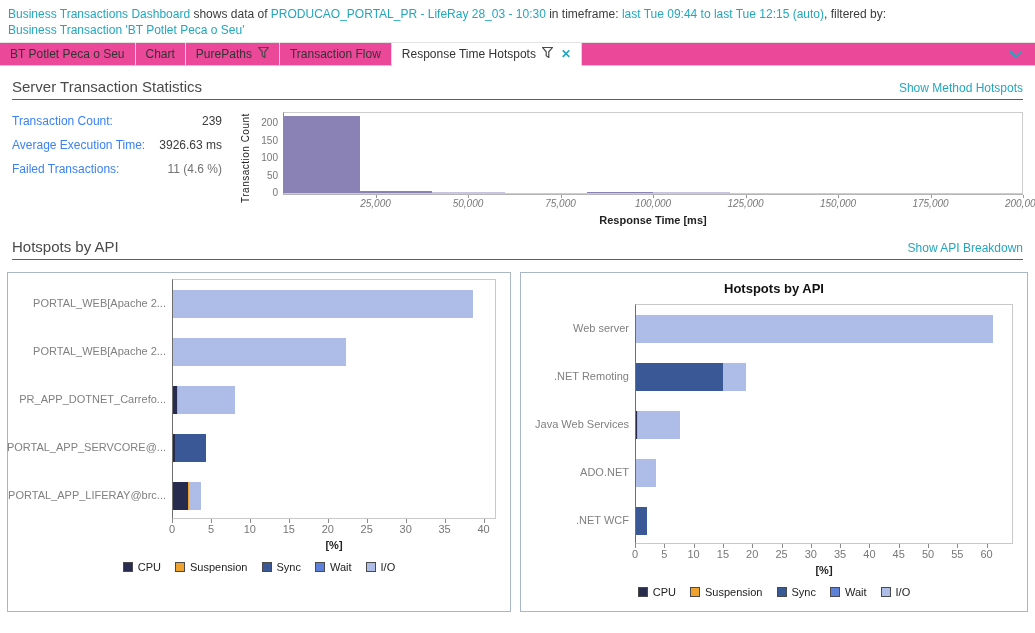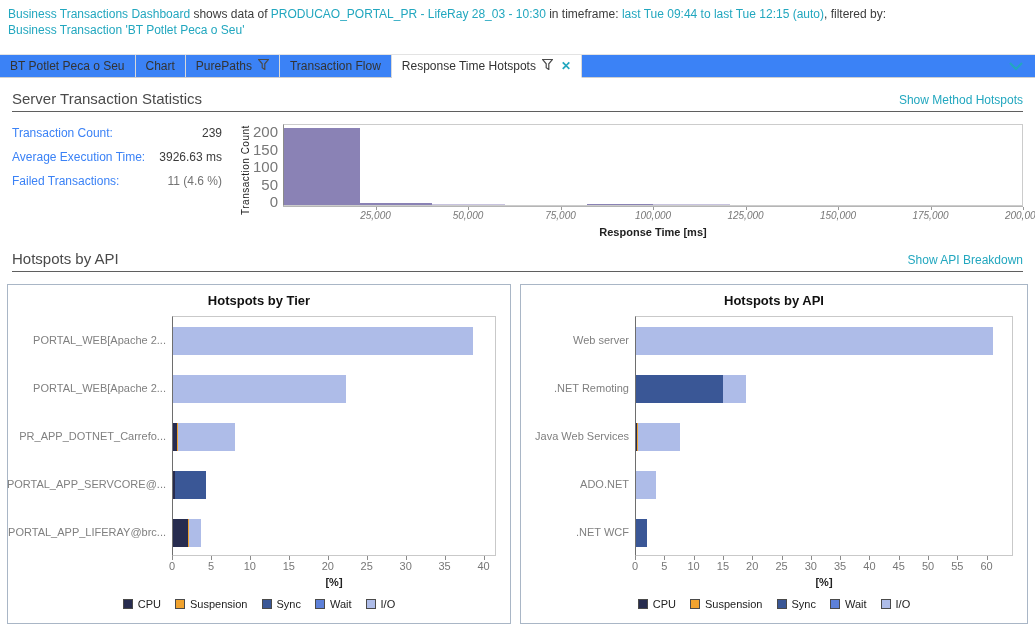--- a/index.html
+++ b/index.html
@@ -5,22 +5,22 @@
   * { margin:0; padding:0; box-sizing:border-box; }
   html,body { width:1035px; height:633px; background:#ffffff; overflow:hidden;
     font-family:"Liberation Sans", sans-serif; font-size:12px; color:#3c3c3c; }
 
   
   .desc { padding:6px 8px 4px 8px; line-height:16px; }
   .desc .seg-link { color:#22a7bf; }
   .desc .seg-plain { color:#3c3c3c; }
 
   
-  .tabstrip { display:flex; align-items:stretch; height:24px; background:#3b82f6;
-    border-top:1px solid #e3e3e3; border-bottom:1px solid #cfcfcf; margin-top:12px; }
+  .tabstrip { display:flex; align-items:stretch; height:24px; background:#ec4899;
+    border-top:1px solid #e3e3e3; border-bottom:1px solid #cfcfcf; margin-top:0; }
   .tab { display:flex; align-items:center; gap:6px; padding:0 10px;
     border-right:1px solid #d9d9d9; color:#333; cursor:default; white-space:nowrap; }
   .tab.active { background:#ffffff; margin-bottom:-1px; border-bottom:1px solid #ffffff; }
   .tab .close-x { color:#22a7bf; font-weight:bold; font-size:12px; padding-left:2px; }
   .tab-filler { flex:1; }
   .tab-chevron { display:flex; align-items:center; padding:0 12px; }
 
   
   .section-head { display:flex; justify-content:space-between; align-items:flex-end;
     margin:12px 12px 4px 12px; }
@@ -37,21 +37,21 @@
   .stat-value.teal { color:#737373; }
 
   .hist-wrap { flex:1; display:flex; padding-top:2px; }
   .hist-ylabel { writing-mode:vertical-rl; transform:rotate(180deg); text-align:center;
     font-size:10px; color:#222; letter-spacing:0.5px; height:92px; }
   .hist-main { flex:1; display:flex; flex-direction:column; }
   .hist-plotbox { position:relative; margin-left:32px; height:82px;
     border:1px solid #cccccc; border-left:1px solid #8a8a8a; background:#fff; }
   .hist-bar { position:absolute; bottom:0; }
   .hist-ytick { position:absolute; left:-34px; width:28px; text-align:right;
-    font-size:15px; color:#777; }
+    font-size:10px; color:#777; }
   .hist-xaxis { position:relative; margin-left:32px; height:18px;
     border-top:1px solid #b5b5b5; }
   .hist-xtick { position:absolute; top:3px; transform:translateX(-50%);
     font-size:10px; color:#777; white-space:nowrap;font-style:italic; }
   .hist-xtickmark { position:absolute; top:0; width:1px; height:3px; background:#999; }
   .hist-xlabel { margin-left:32px; text-align:center; font-size:11px;
     font-weight:bold; color:#222; padding-top:2px; }
 
   
   .panels { display:flex; gap:9px; margin:12px 7px 0 7px; }
@@ -182,21 +182,20 @@
   </div>
 
   <div class="section-head">
     <span class="section-title">Hotspots by API</span>
     <a class="section-link">Show API Breakdown</a>
   </div>
   <hr class="section-rule">
 
   <div class="panels">
     <div class="panel panel-tier" id="tier-chart">
-        <div class="hb-title">Hotspots by Tier</div>
         <div class="hb-body">
           <div class="hb-labels" style="width: 158px;">
             <div class="hb-label">PORTAL_WEB[Apache 2...</div>
             <div class="hb-label">PORTAL_WEB[Apache 2...</div>
             <div class="hb-label">PR_APP_DOTNET_Carrefo...</div>
             <div class="hb-label">PORTAL_APP_SERVCORE@...</div>
             <div class="hb-label">PORTAL_APP_LIFERAY@brc...</div>
           </div>
           <div class="hb-plotcol">
             <div class="hb-plot">

